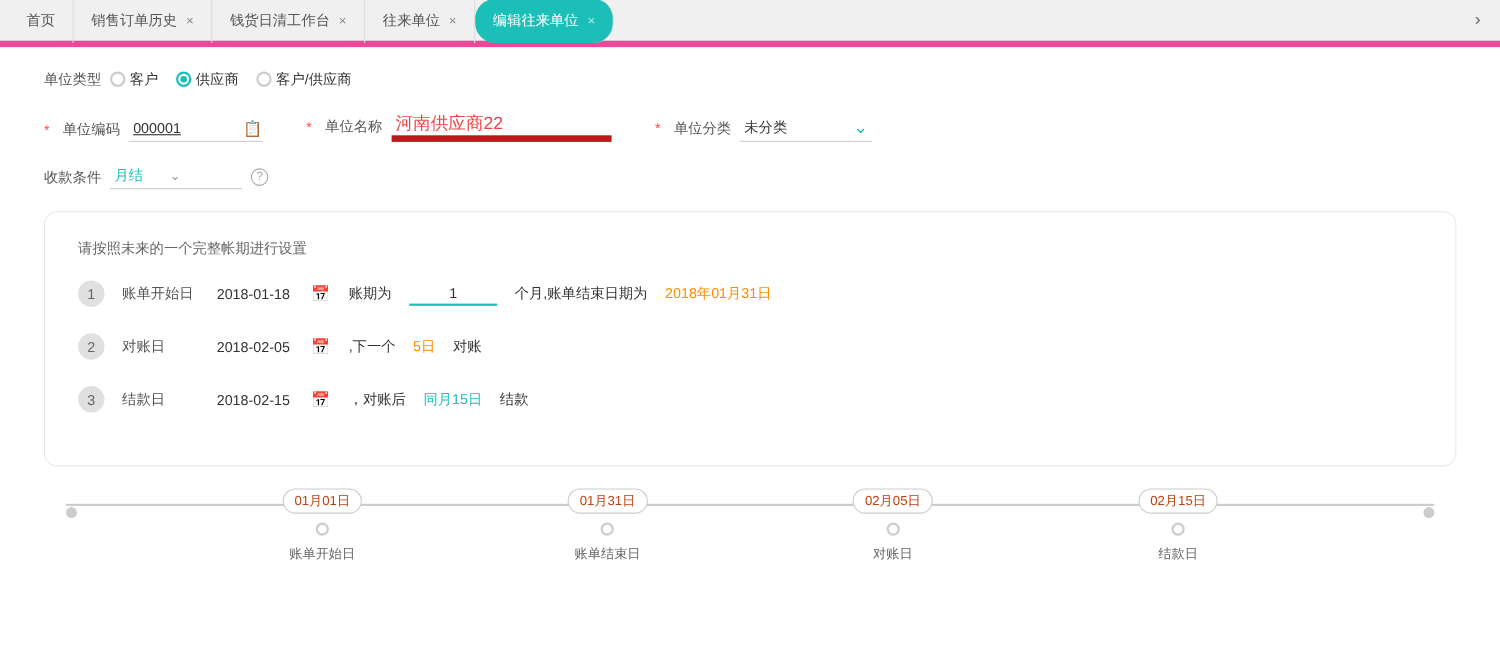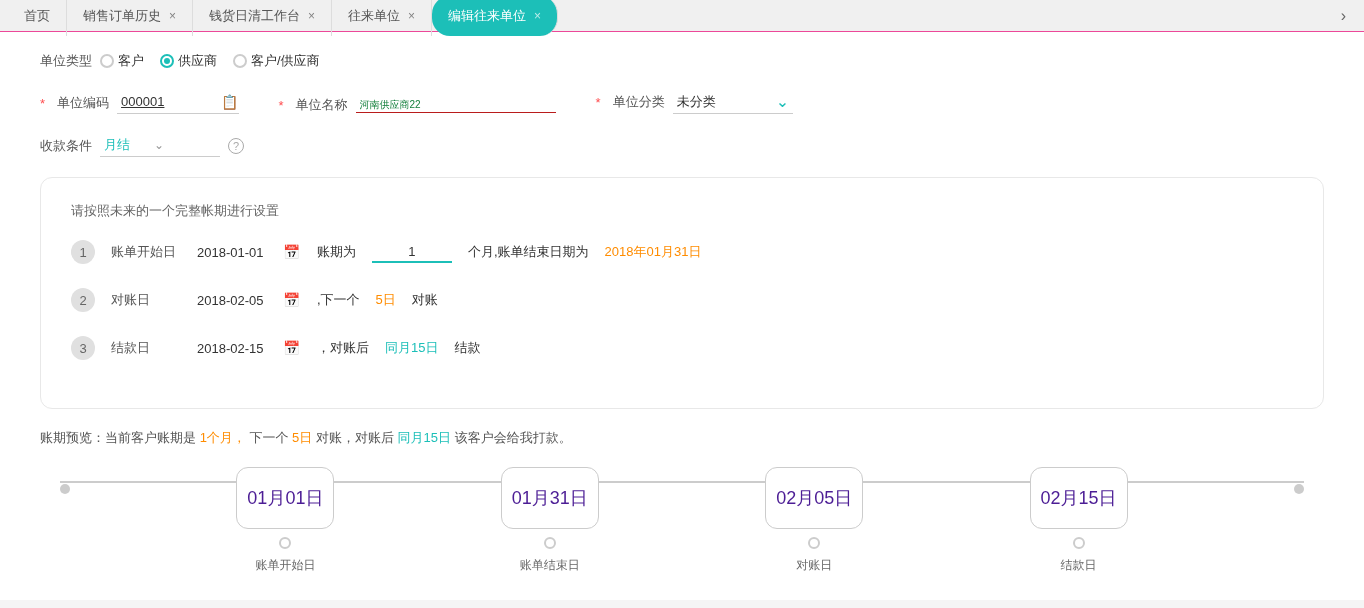--- a/index.html
+++ b/index.html
@@ -3,22 +3,22 @@
   <meta charset="utf-8">
   <style>
     * { box-sizing: border-box; margin: 0; padding: 0; }
     body { font-family: 'Microsoft YaHei', sans-serif; font-size: 13px; background: #f5f5f5; color: #333; }
 
     
     .tab-bar {
       display: flex;
       align-items: center;
       background: #f0f0f0;
-      border-bottom: 1px solid #ec4899;
-      height: 32px;
+      border-bottom: 6px solid #ec4899;
+      height: 43px;
       padding: 0 8px;
     }
     .tab {
       display: flex;
       align-items: center;
       padding: 0 16px;
       height: 40px;
       cursor: pointer;
       font-size: 13px;
       color: #555;
@@ -100,25 +100,25 @@
       content: '';
       width: 6px;
       height: 6px;
       border-radius: 50%;
       background: #1cbfb8;
     }
 
     
     .text-input {
       border: none;
-      border-bottom: 1px solid #b91c1c;
+      border-bottom: 6px solid #b91c1c;
       outline: none;
       padding: 2px 4px;
-      font-size: 10px;
-      color: #15803d;
+      font-size: 16px;
+      color: #ef4444;
       background: transparent;
       width: 120px;
     }
     .text-input.wide { width: 200px; }
 
     .input-with-icon {
       display: flex;
       align-items: center;
       border-bottom: 1px solid #ccc;
       padding-bottom: 2px;
@@ -275,23 +275,23 @@
     .timeline-dot {
       width: 12px;
       height: 12px;
       border-radius: 50%;
       border: 2px solid #ccc;
       background: #fff;
     }
     .timeline-tag {
       border: 1px solid #ccc;
       border-radius: 12px;
-      padding: 18px 10px;
-      font-size: 18px;
-      color: #4c1d95;
+      padding: 2px 10px;
+      font-size: 12px;
+      color: #c2410c;
       background: #fff;
       white-space: nowrap;
     }
     .timeline-sublabel {
       font-size: 12px;
       color: #666;
       text-align: center;
     }
     .timeline-end-dot {
       width: 10px;
@@ -390,21 +390,21 @@
       <div class="help-icon">?</div>
     </div>
   </div>
 
   <div class="panel">
     <div class="panel-hint">请按照未来的一个完整帐期进行设置</div>
 
     <div class="step-row">
       <div class="step-num">1</div>
       <span class="step-label">账单开始日</span>
-      <span class="step-value">2018-01-01</span>
+      <span class="step-value">2018-01-18</span>
       <span class="calendar-icon">📅</span>
       <span>账期为</span>
       <input type="text" class="period-input" value="1" style="">
       <span>个月,账单结束日期为</span>
       <span class="highlight-orange">2018年01月31日</span>
     </div>
 
     <div class="step-row">
       <div class="step-num">2</div>
       <span class="step-label">对账日</span>
@@ -419,29 +419,20 @@
       <div class="step-num">3</div>
       <span class="step-label">结款日</span>
       <span class="step-value">2018-02-15</span>
       <span class="calendar-icon">📅</span>
       <span>，对账后</span>
       <span class="highlight-teal">同月15日</span>
       <span>结款</span>
     </div>
   </div>
 
-  <div class="preview-text">
-    <span>账期预览：当前客户账期是</span>
-    <span class="highlight-orange">1个月，</span>
-    <span>下一个</span>
-    <span class="highlight-orange">5日</span>
-    <span>对账，对账后</span>
-    <span class="highlight-teal">同月15日</span>
-    <span>该客户会给我打款。</span>
-  </div>
 
   <div class="timeline">
     <div class="timeline-line"></div>
     <div class="timeline-items">
       <div style="display:flex;align-items:flex-start;gap:0;margin-top:8px">
         <div class="timeline-start-dot"></div>
       </div>
       <div class="timeline-item">
         <div class="timeline-tag">01月01日</div>
         <div class="timeline-dot"></div>

